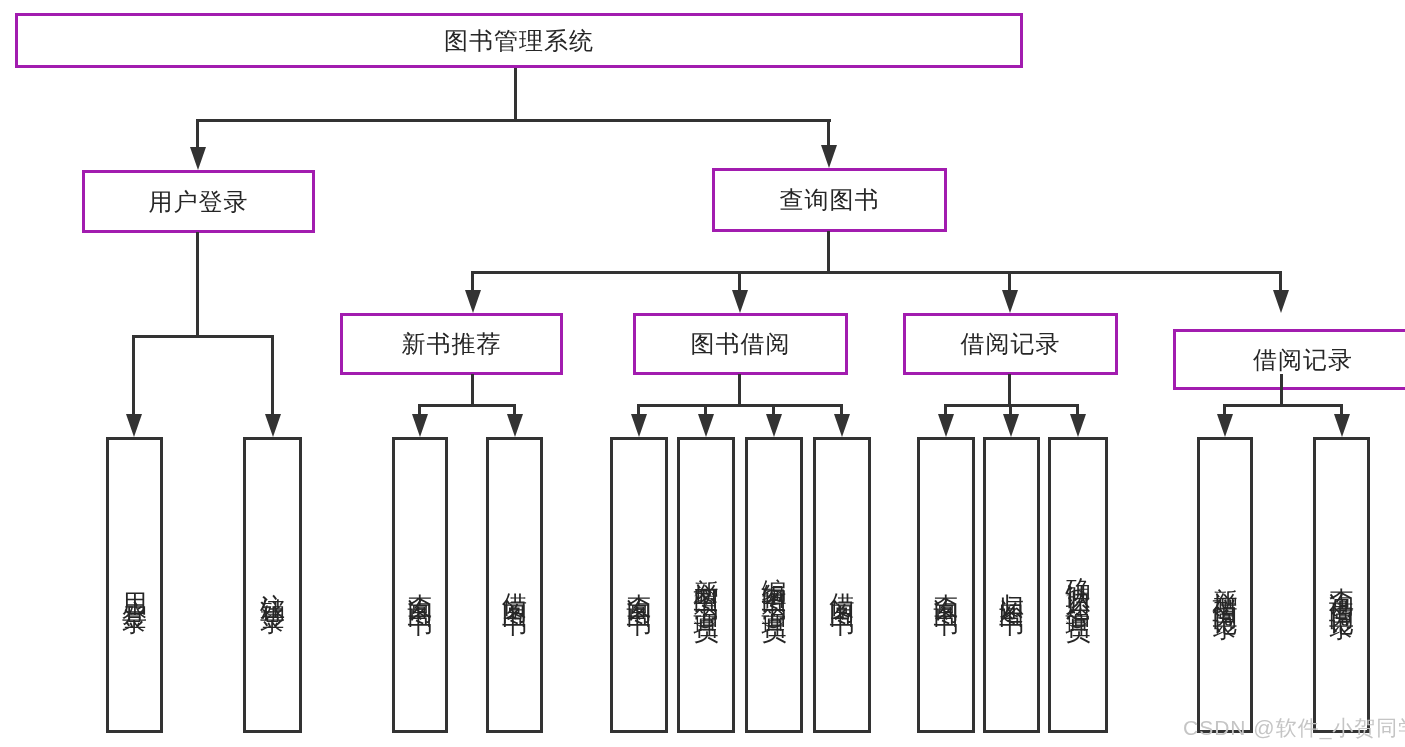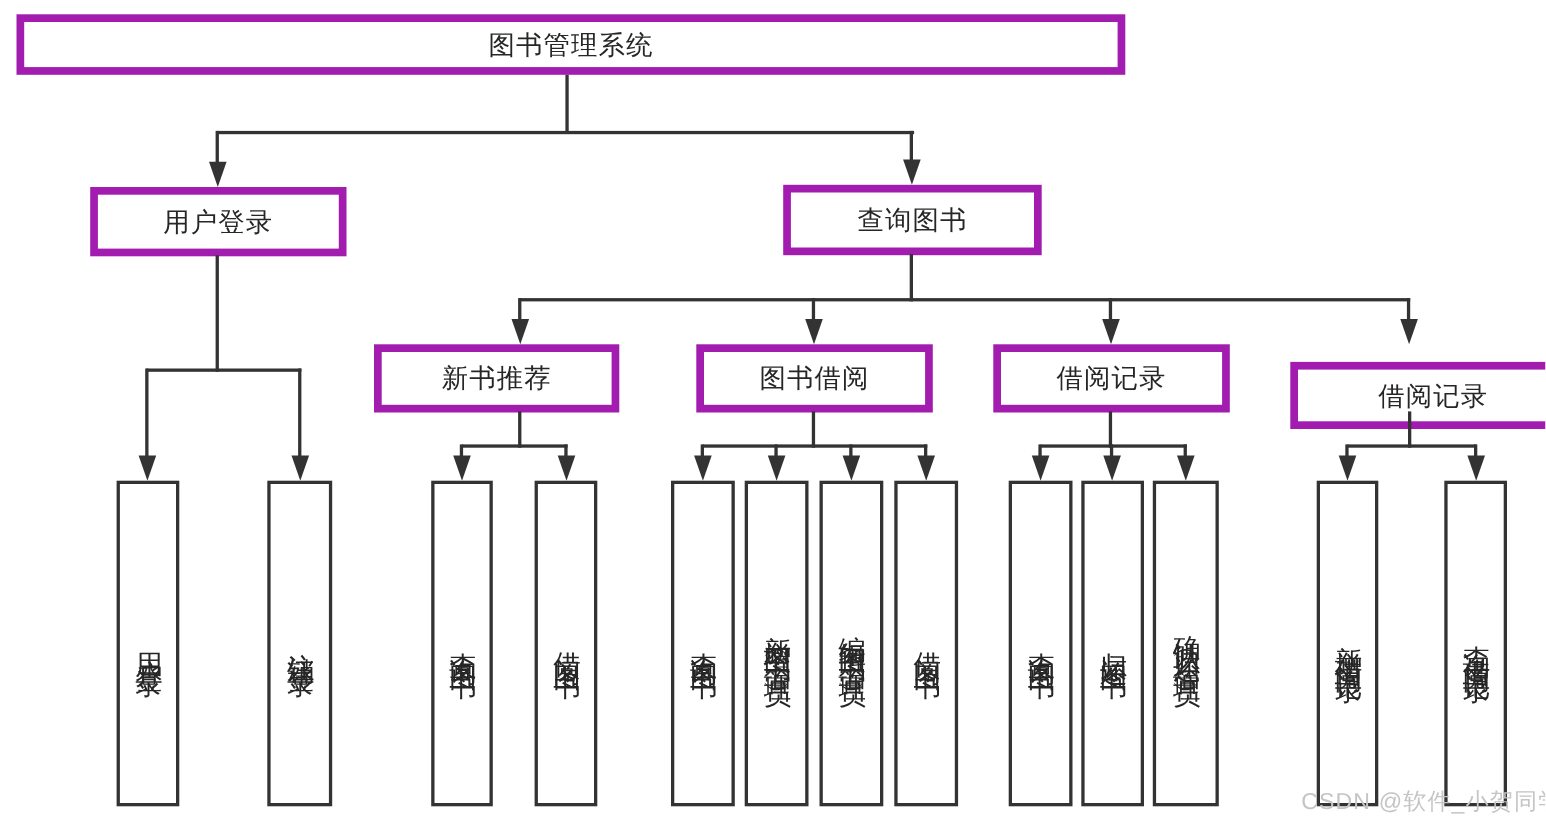--- a/index.html
+++ b/index.html
@@ -1,21 +1,21 @@
 <!DOCTYPE html>
 <html><head>
 <meta charset="utf-8">
 <style>
   html,body{margin:0;padding:0;background:#fff;}
   #canvas{
     position:relative;width:1405px;height:747px;background:#ffffff;overflow:hidden;
     font-family:"Liberation Sans","DejaVu Sans",sans-serif;
   }
   .node{
-    position:absolute;box-sizing:border-box;border:7px solid #a21caf;background:#ffffff;
+    position:absolute;box-sizing:border-box;border:3px solid #a21caf;background:#ffffff;
     display:flex;align-items:center;justify-content:center;
     font-size:24px;color:#262626;letter-spacing:1px;white-space:nowrap;
   }
   .vnode{
     position:absolute;box-sizing:border-box;border:3px solid #333333;background:#ffffff;
     top:437px;height:296px;
     writing-mode:vertical-rl;text-orientation:mixed;
     display:flex;align-items:center;justify-content:center;
     font-size:25px;letter-spacing:6px;line-height:1.15;color:#262626;
   }

